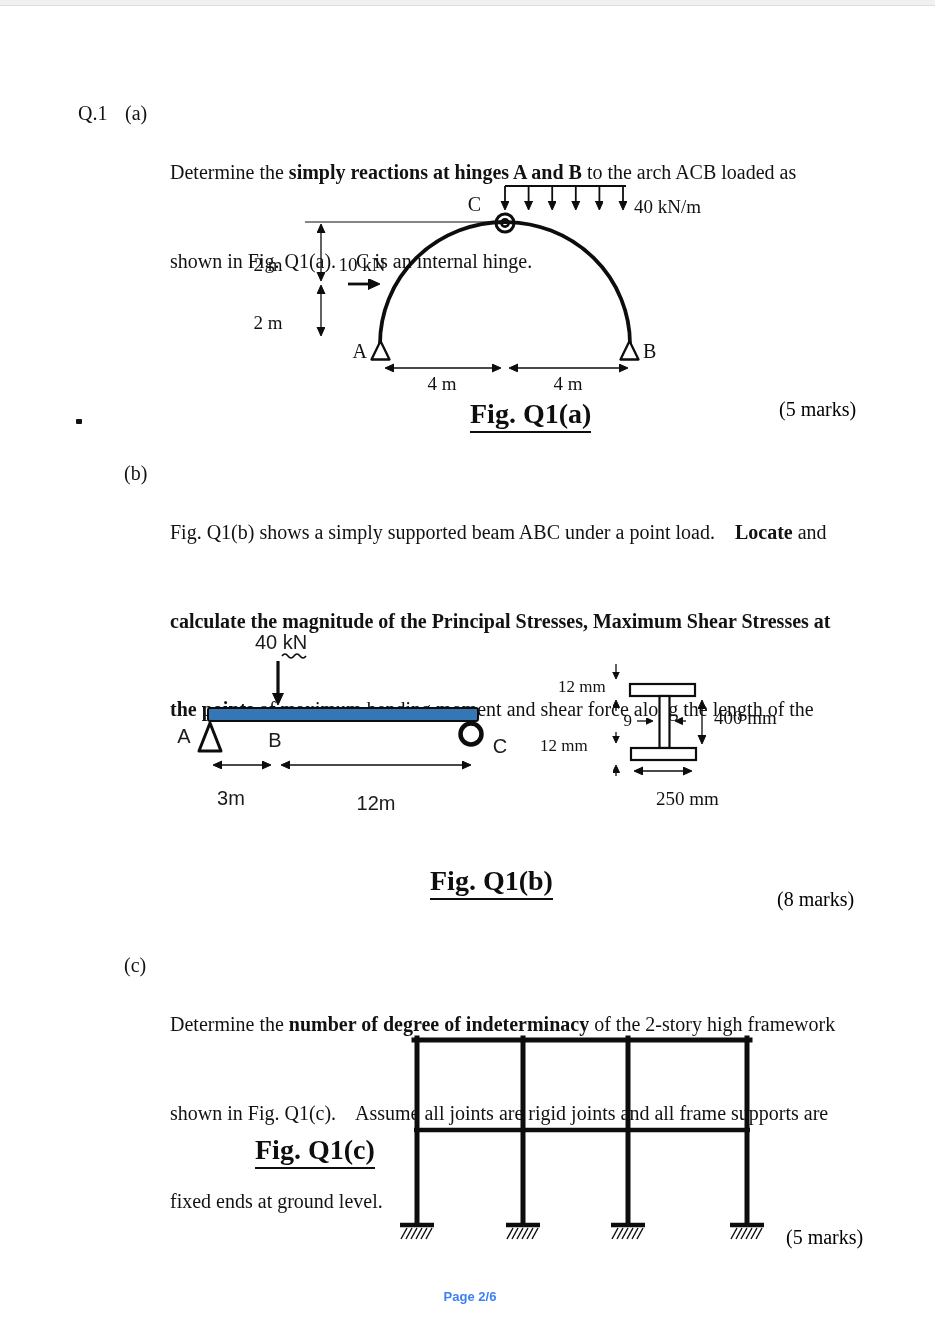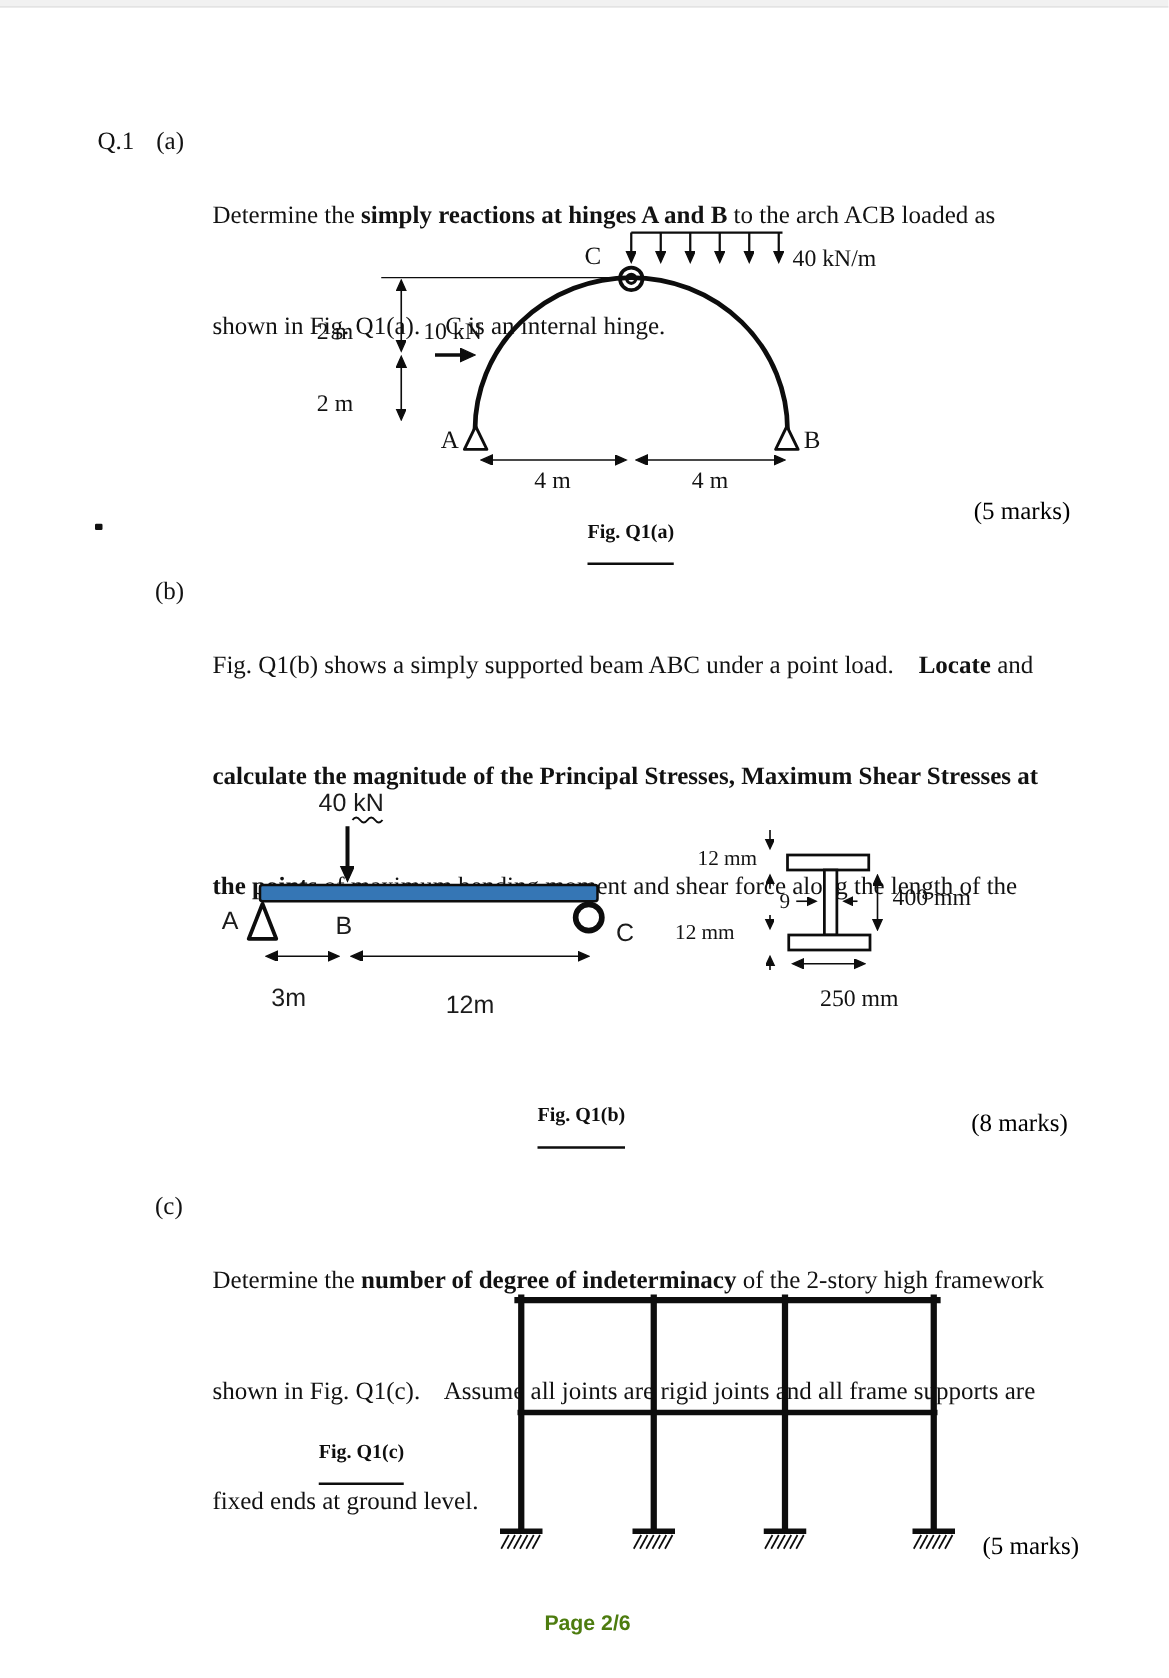--- a/index.html
+++ b/index.html
@@ -1,23 +1,23 @@
 <!DOCTYPE html>
 <html><head>
 <meta charset="utf-8">
 <style>
   html,body{margin:0;padding:0;background:#fff;}
   #page{position:relative;width:935px;height:1342px;background:#ffffff;overflow:hidden;
         font-family:"Liberation Serif",serif;color:#111;}
   .abs{position:absolute;}
   .para{font-size:20px;line-height:29.5px;white-space:pre-wrap;color:#121212;}
   .plabel{font-size:20px;color:#121212;}
-  .figcap{font-size:16px;font-weight:bold;color:#0e0e0e;border-bottom:2.2px solid #0e0e0e;padding-bottom:15px;margin-top:19px;}
+  .figcap{font-size:28px;font-weight:bold;color:#0e0e0e;border-bottom:2.2px solid #0e0e0e;padding-bottom:1px;}
   .marks{font-size:20px;color:#000000;}
-  .footer{font-family:"Liberation Sans",sans-serif;font-size:17px;font-weight:600;color:#4d7c0f;}
+  .footer{font-family:"Liberation Sans",sans-serif;font-size:13px;font-weight:600;color:#3b82f6;}
   .topstrip{left:0;top:0;width:935px;height:5px;background:#f1f1f1;border-bottom:1px solid #dedede;}
   .dot{left:76px;top:419px;width:6px;height:5px;background:#111;border-radius:1px;}
   svg{position:absolute;overflow:visible;}
   svg text{font-family:"Liberation Serif",serif;fill:#121212;}
   svg text.sans-t{font-family:"Liberation Sans",sans-serif;fill:#1b1b1b;}
   .t20{font-size:20px;} .t19{font-size:19px;} .t17{font-size:17px;}
   line,path,polygon,rect,circle{stroke:#0d0d0d;}
   .s1{stroke-width:1;} .s13{stroke-width:1.3;fill:none;} .s18{stroke-width:1.8;} .s28{stroke-width:2.8;} .s32{stroke-width:3.2;}
   .arch{stroke-width:3.8;fill:none;}
   .tri{fill:#fff;stroke-width:2.3;stroke-linejoin:round;}

